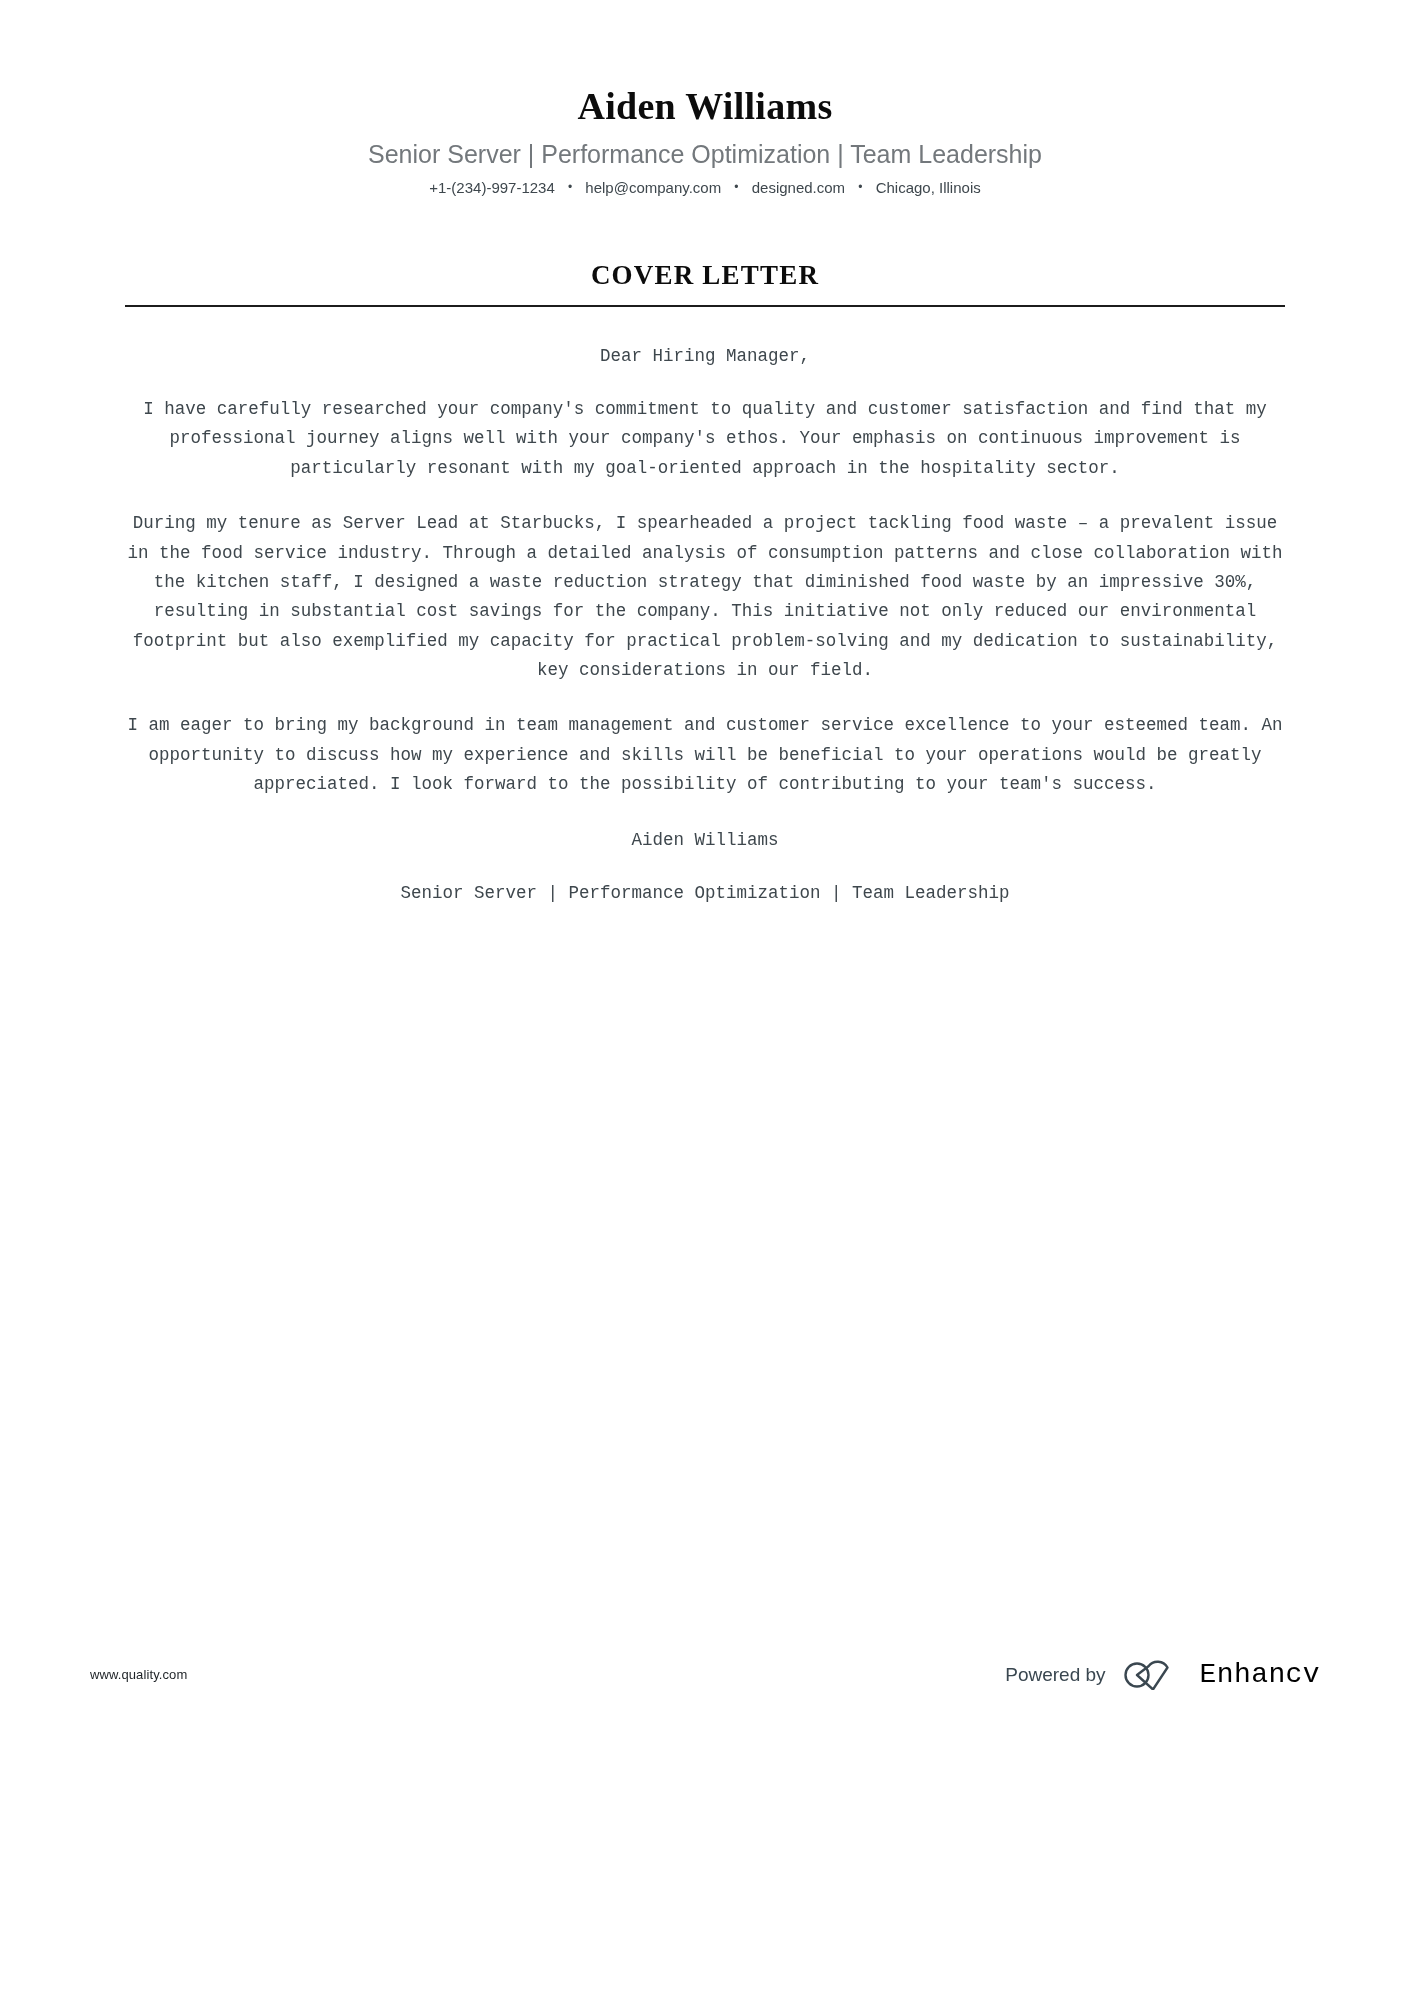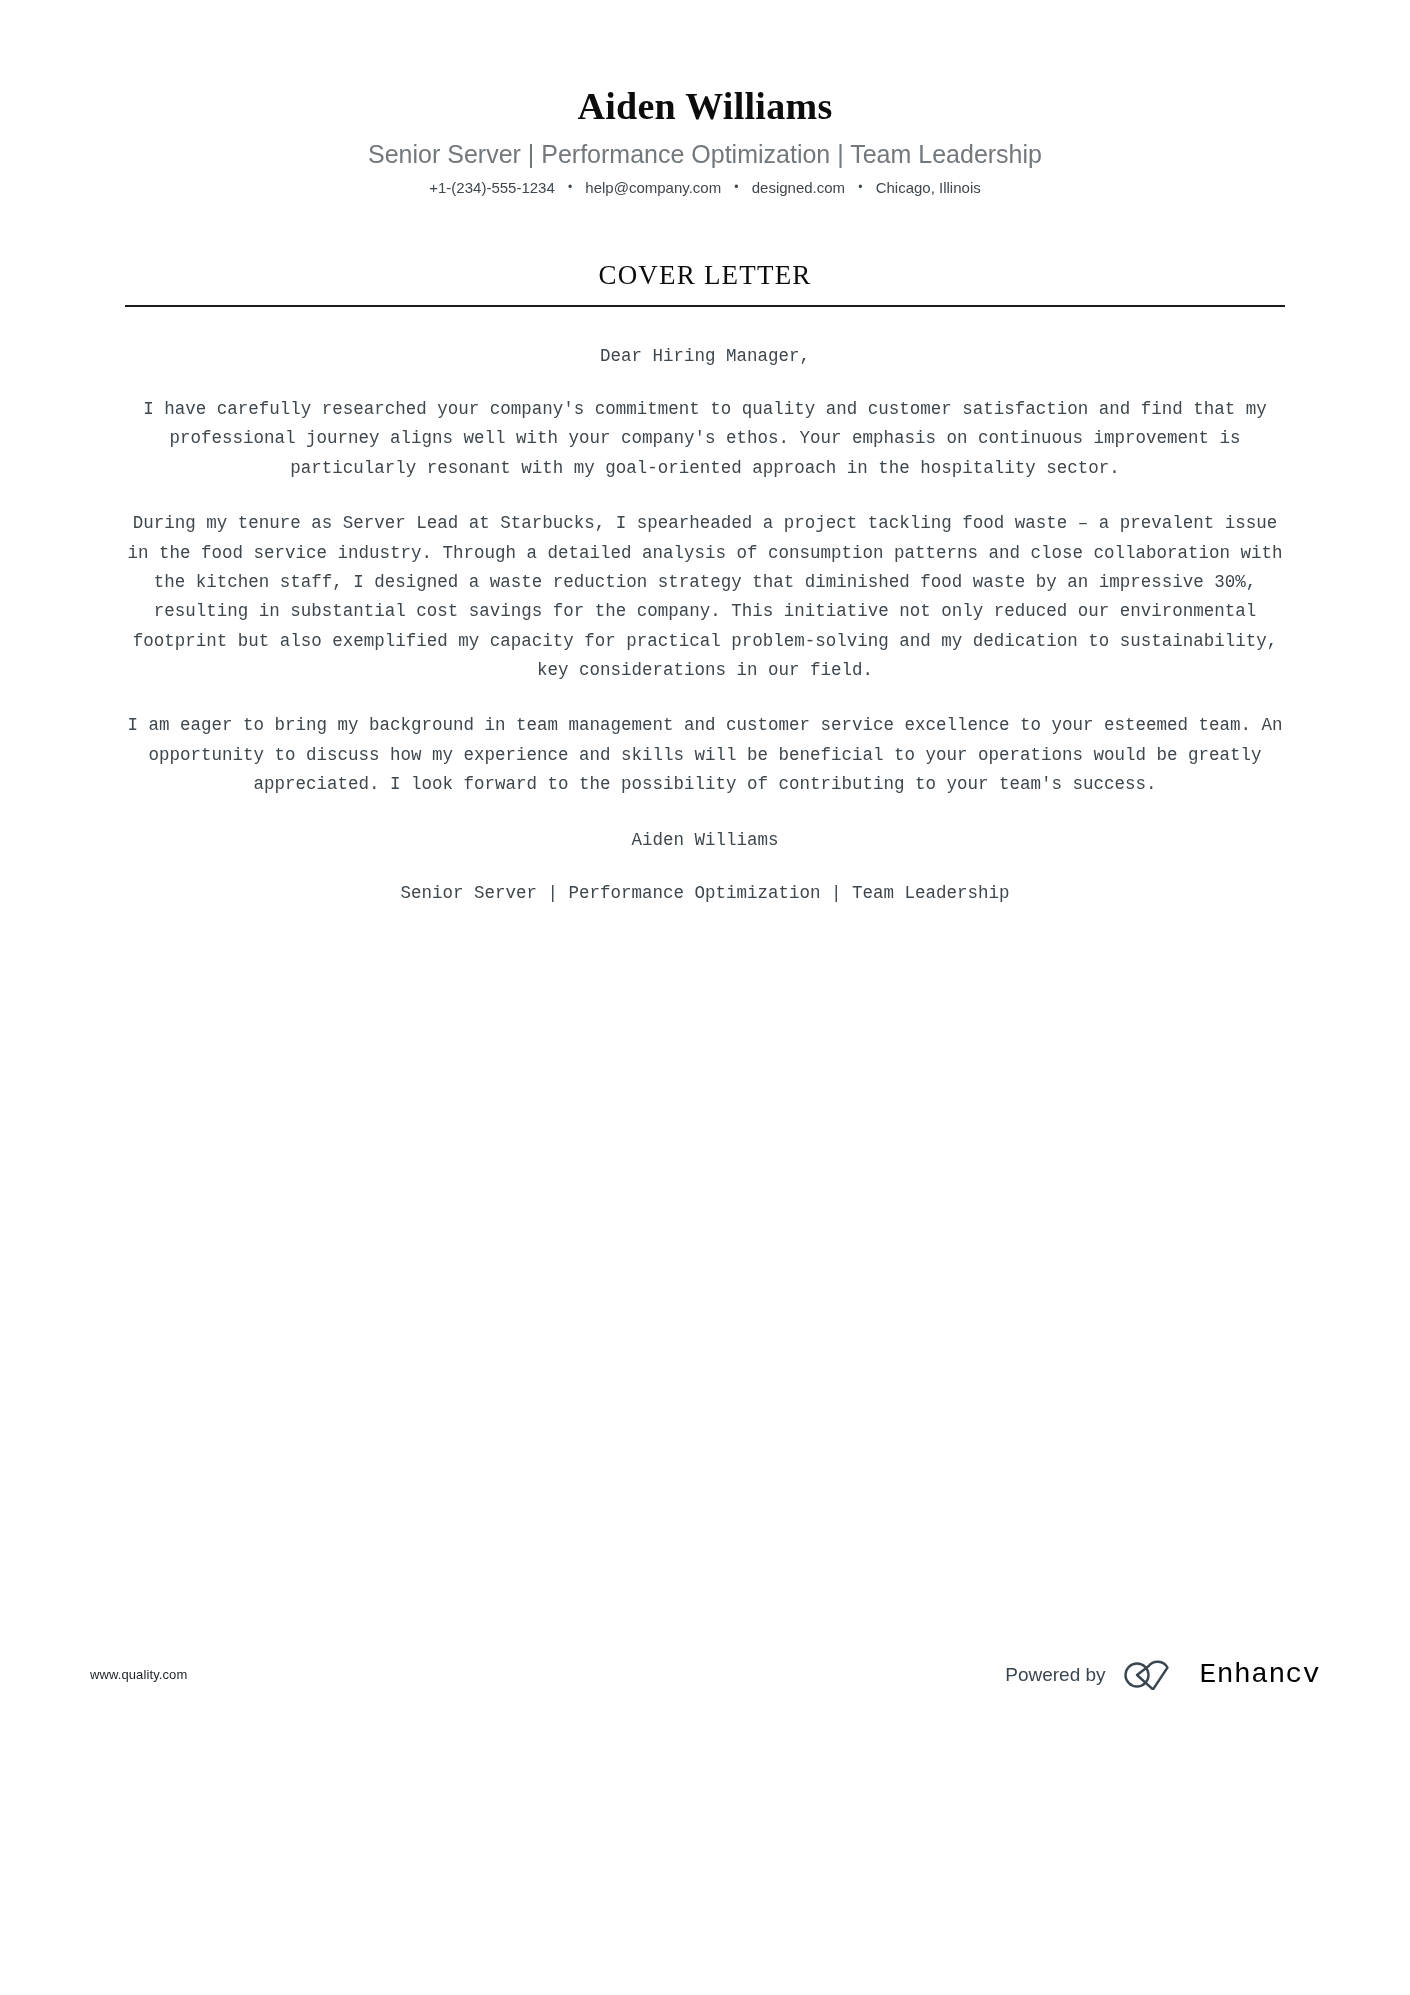--- a/index.html
+++ b/index.html
@@ -61,21 +61,21 @@
     vertical-align: 2px;
   }
 
   
   .section-block {
     margin-top: 62px;
     padding: 0 125px;
   }
   .section-title {
     font-family: "Liberation Serif", "DejaVu Serif", serif;
-    font-weight: 400;
+    font-weight: 700;
     font-size: 27px;
     letter-spacing: 1.2px;
     color: #0c0c0c;
     text-align: center;
     margin: 0 0 14px 0;
   }
   .section-rule {
     height: 2px;
     background: #1c1c1c;
     width: 100%;
@@ -141,21 +141,21 @@
 <body>
 
 <div class="page">
 
   <div class="header">
     <h1 class="cand-name">Aiden Williams</h1>
 
     <div class="cand-title">Senior Server | Performance Optimization | Team Leadership</div>
 
     <div class="contact-line">
-      <span class="contact-item">+1-(234)-555-1234</span>
+      <span class="contact-item">+1-(234)-997-1234</span>
       <span class="contact-sep">•</span>
       <span class="contact-item">help@company.com</span>
       <span class="contact-sep">•</span>
       <span class="contact-item">designed.com</span>
       <span class="contact-sep">•</span>
       <span class="contact-item">Chicago, Illinois</span>
     </div>
   </div>
 
   <div class="section-block">

